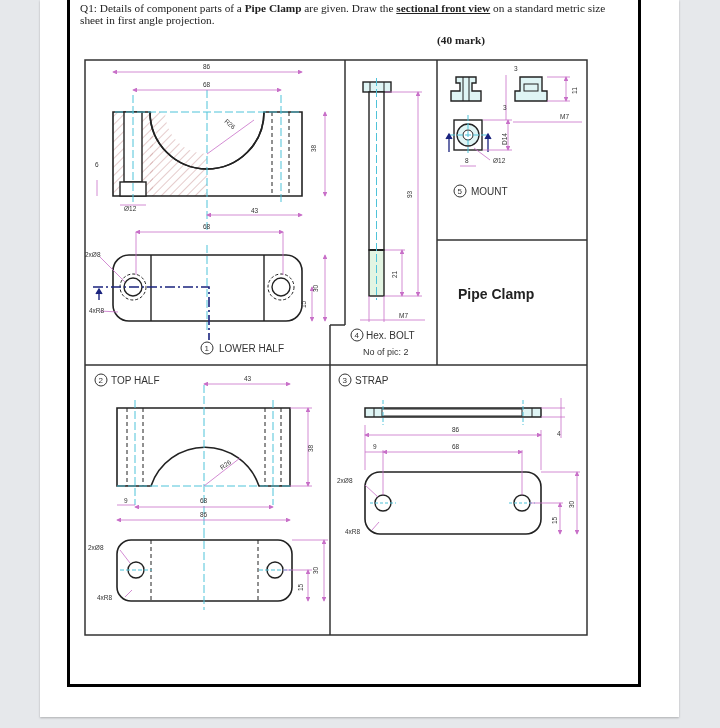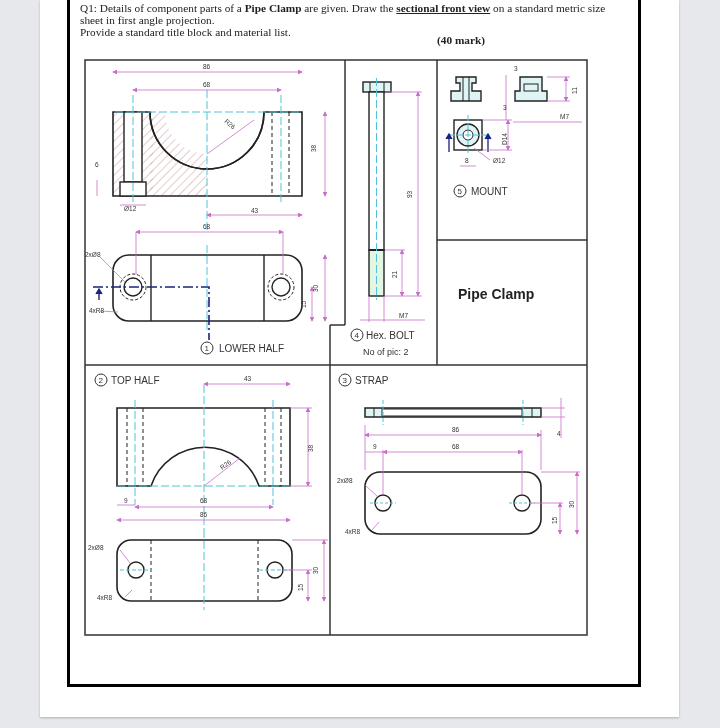--- a/index.html
+++ b/index.html
@@ -18,21 +18,20 @@
 
 <div class="page"></div>
 <div class="frame"></div>
 
 <div class="qtext">
   <span>Q1: Details of component parts of a</span>
   <b>Pipe Clamp</b>
   <span>are given. Draw the</span>
   <u>sectional front view</u>
   <span>on a standard metric size sheet in first angle projection.</span><br>
-  <span>Provide a standard title block and material list.</span>
 </div>
 <div class="mark">(40 mark)</div>
 
 <svg class="drw" width="720" height="728" viewBox="0 0 720 728">
   <defs>
     <pattern id="hatch" width="6" height="6" patternUnits="userSpaceOnUse" patternTransform="rotate(45)">
       <line x1="0" y1="0" x2="0" y2="6" stroke="#c99" stroke-width="1"></line>
     </pattern>
     <marker id="ar" markerWidth="6" markerHeight="6" refX="5" refY="3" orient="auto">
       <path d="M0,0 L6,3 L0,6 z" fill="#c86fc8"></path>

